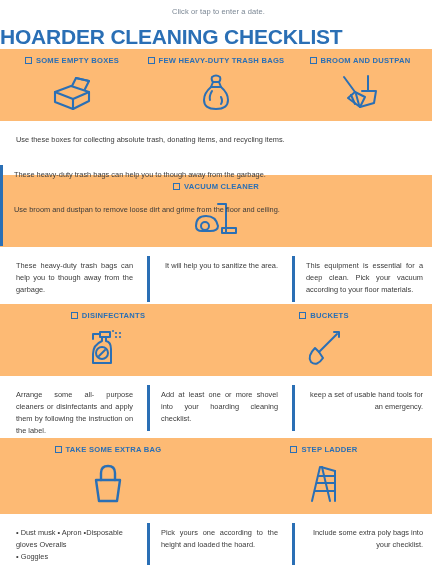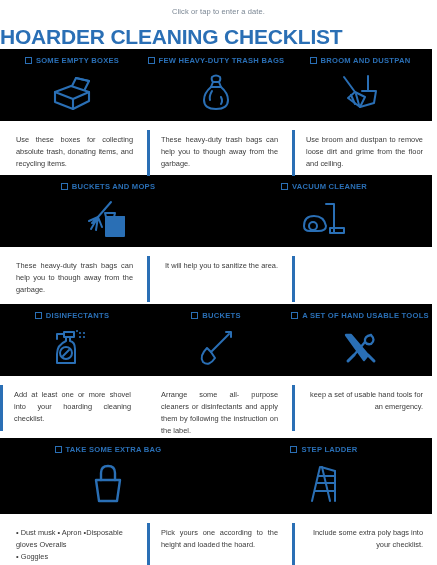--- a/index.html
+++ b/index.html
@@ -25,21 +25,21 @@
     font-size:21px;
     font-weight:bold;
     color:#2a6fb5;
     letter-spacing:-0.2px;
     margin-top:9px;
     margin-bottom:0;
   }
 
   
   .band{
-    background:#000000;
+    background:#fdba74;
     display:flex;
     height:72px;
     width:432px;
   }
   .band.r4{height:76px;}
   .band-cell{
     flex:1 1 0;
     display:flex;
     flex-direction:column;
     align-items:center;
@@ -96,21 +96,21 @@
     height:46px;
     background:#2a6fb5;
   }
   .desc-cell.nojust{text-align:right;}
   .bullets{
     text-align:left;
     line-height:1.64;
   }
 
   
-  .h1{height:54px;}
+  .h1{height:54px;flex-direction:column;}
   .h2{height:57px;}
   .h3{height:62px;}
   .h4{height:66px;}
 </style>
 </head>
 <body>
 
 <div class="page">
 
   <div class="date-line">Click or tap to enter a date.</div>
@@ -179,35 +179,20 @@
     </div>
     <div class="desc-cell">
       <span class="bar"></span>
       <span>Use broom and dustpan to remove loose dirt and grime from the floor and ceiling.</span>
     </div>
   </div>
 
   <div class="band">
 
 
-    <div class="band-cell">
-      <div class="item-head">
-        <span class="cbox"></span>
-        <span>BUCKETS AND MOPS</span>
-      </div>
-      <div class="icon-wrap">
-        <svg width="46" height="40" viewBox="0 0 46 40" fill="none" stroke="#2a6fb5" stroke-width="2" stroke-linejoin="round" stroke-linecap="round">
-          <path d="M26 3 L13 18"></path>
-          <path d="M13 18 L7 24 M13 18 L4 22 M13 18 L6 30 M13 18 L11 31 M13 18 L17 28"></path>
-          <path d="M20 14 L30 14 L28 22 L22 22 Z" fill="none"></path>
-          <rect x="21" y="18" width="18" height="19" fill="#2a6fb5" stroke="#2a6fb5"></rect>
-          <path d="M21 18 L39 18"></path>
-        </svg>
-      </div>
-    </div>
 
     <div class="band-cell">
       <div class="item-head">
         <span class="cbox"></span>
         <span>VACUUM CLEANER</span>
       </div>
       <div class="icon-wrap">
         <svg width="48" height="38" viewBox="0 0 48 38" fill="none" stroke="#2a6fb5" stroke-width="2" stroke-linejoin="round" stroke-linecap="round">
           <path d="M26 4 L34 4 L34 28"></path>
           <path d="M4 26 Q4 16 14 16 Q24 16 26 26 Q26 31 18 31 L10 31 Q4 31 4 26 Z"></path>
@@ -223,20 +208,21 @@
     <div class="desc-cell first">
       
       <span>These heavy-duty trash bags can help you to though away from the garbage.</span>
     </div>
     <div class="desc-cell nojust">
       <span class="bar"></span>
       <span>It will help you to sanitize the area.</span>
     </div>
     <div class="desc-cell">
       <span class="bar"></span>
+      <span>This equipment is essential for a deep clean. Pick your vacuum according to your floor materials.</span>
     </div>
   </div>
 
   <div class="band">
 
     <div class="band-cell">
       <div class="item-head">
         <span class="cbox"></span>
         <span>DISINFECTANTS</span>
       </div>
@@ -263,45 +249,30 @@
       </div>
       <div class="icon-wrap">
         <svg width="42" height="40" viewBox="0 0 42 40" fill="none" stroke="#2a6fb5" stroke-width="2" stroke-linejoin="round" stroke-linecap="round">
           <path d="M31 4 L36 4 L36 9"></path>
           <path d="M34 6 L16 24"></path>
           <path d="M16 24 L12 20 Q4 28 8 34 Q14 39 20 30 Z"></path>
         </svg>
       </div>
     </div>
 
-    <div class="band-cell">
-      <div class="item-head">
-        <span class="cbox"></span>
-        <span>A SET OF HAND USABLE TOOLS</span>
-      </div>
-      <div class="icon-wrap">
-        <svg width="44" height="38" viewBox="0 0 44 38" fill="none" stroke="#2a6fb5" stroke-width="2.3" stroke-linejoin="round" stroke-linecap="round">
-          <path d="M8 6 L13 6 L30 26 L26 31 Z" fill="#2a6fb5"></path>
-          <path d="M30 26 L36 32" stroke-width="3"></path>
-          <path d="M33 6 Q26 7 27 13 L16 26" fill="none"></path>
-          <path d="M33 6 Q38 11 33 15 Q29 16 27 13" fill="none"></path>
-          <path d="M16 26 L10 32" stroke-width="3"></path>
-        </svg>
-      </div>
-    </div>
   </div>
 
   <div class="desc-row h3">
-    <div class="desc-cell">
-      <span class="bar"></span>
-      <span>Add at least one or more shovel into your hoarding cleaning checklist.</span>
-    </div>
     <div class="desc-cell first">
       
       <span>Arrange some all- purpose cleaners or disinfectants and apply them by following the instruction on the label.</span>
+    </div>
+    <div class="desc-cell">
+      <span class="bar"></span>
+      <span>Add at least one or more shovel into your hoarding cleaning checklist.</span>
     </div>
     <div class="desc-cell nojust">
       <span class="bar"></span>
       <span>keep a set of usable hand tools for an emergency.</span>
     </div>
   </div>
 
   <div class="band r4">
 
 

